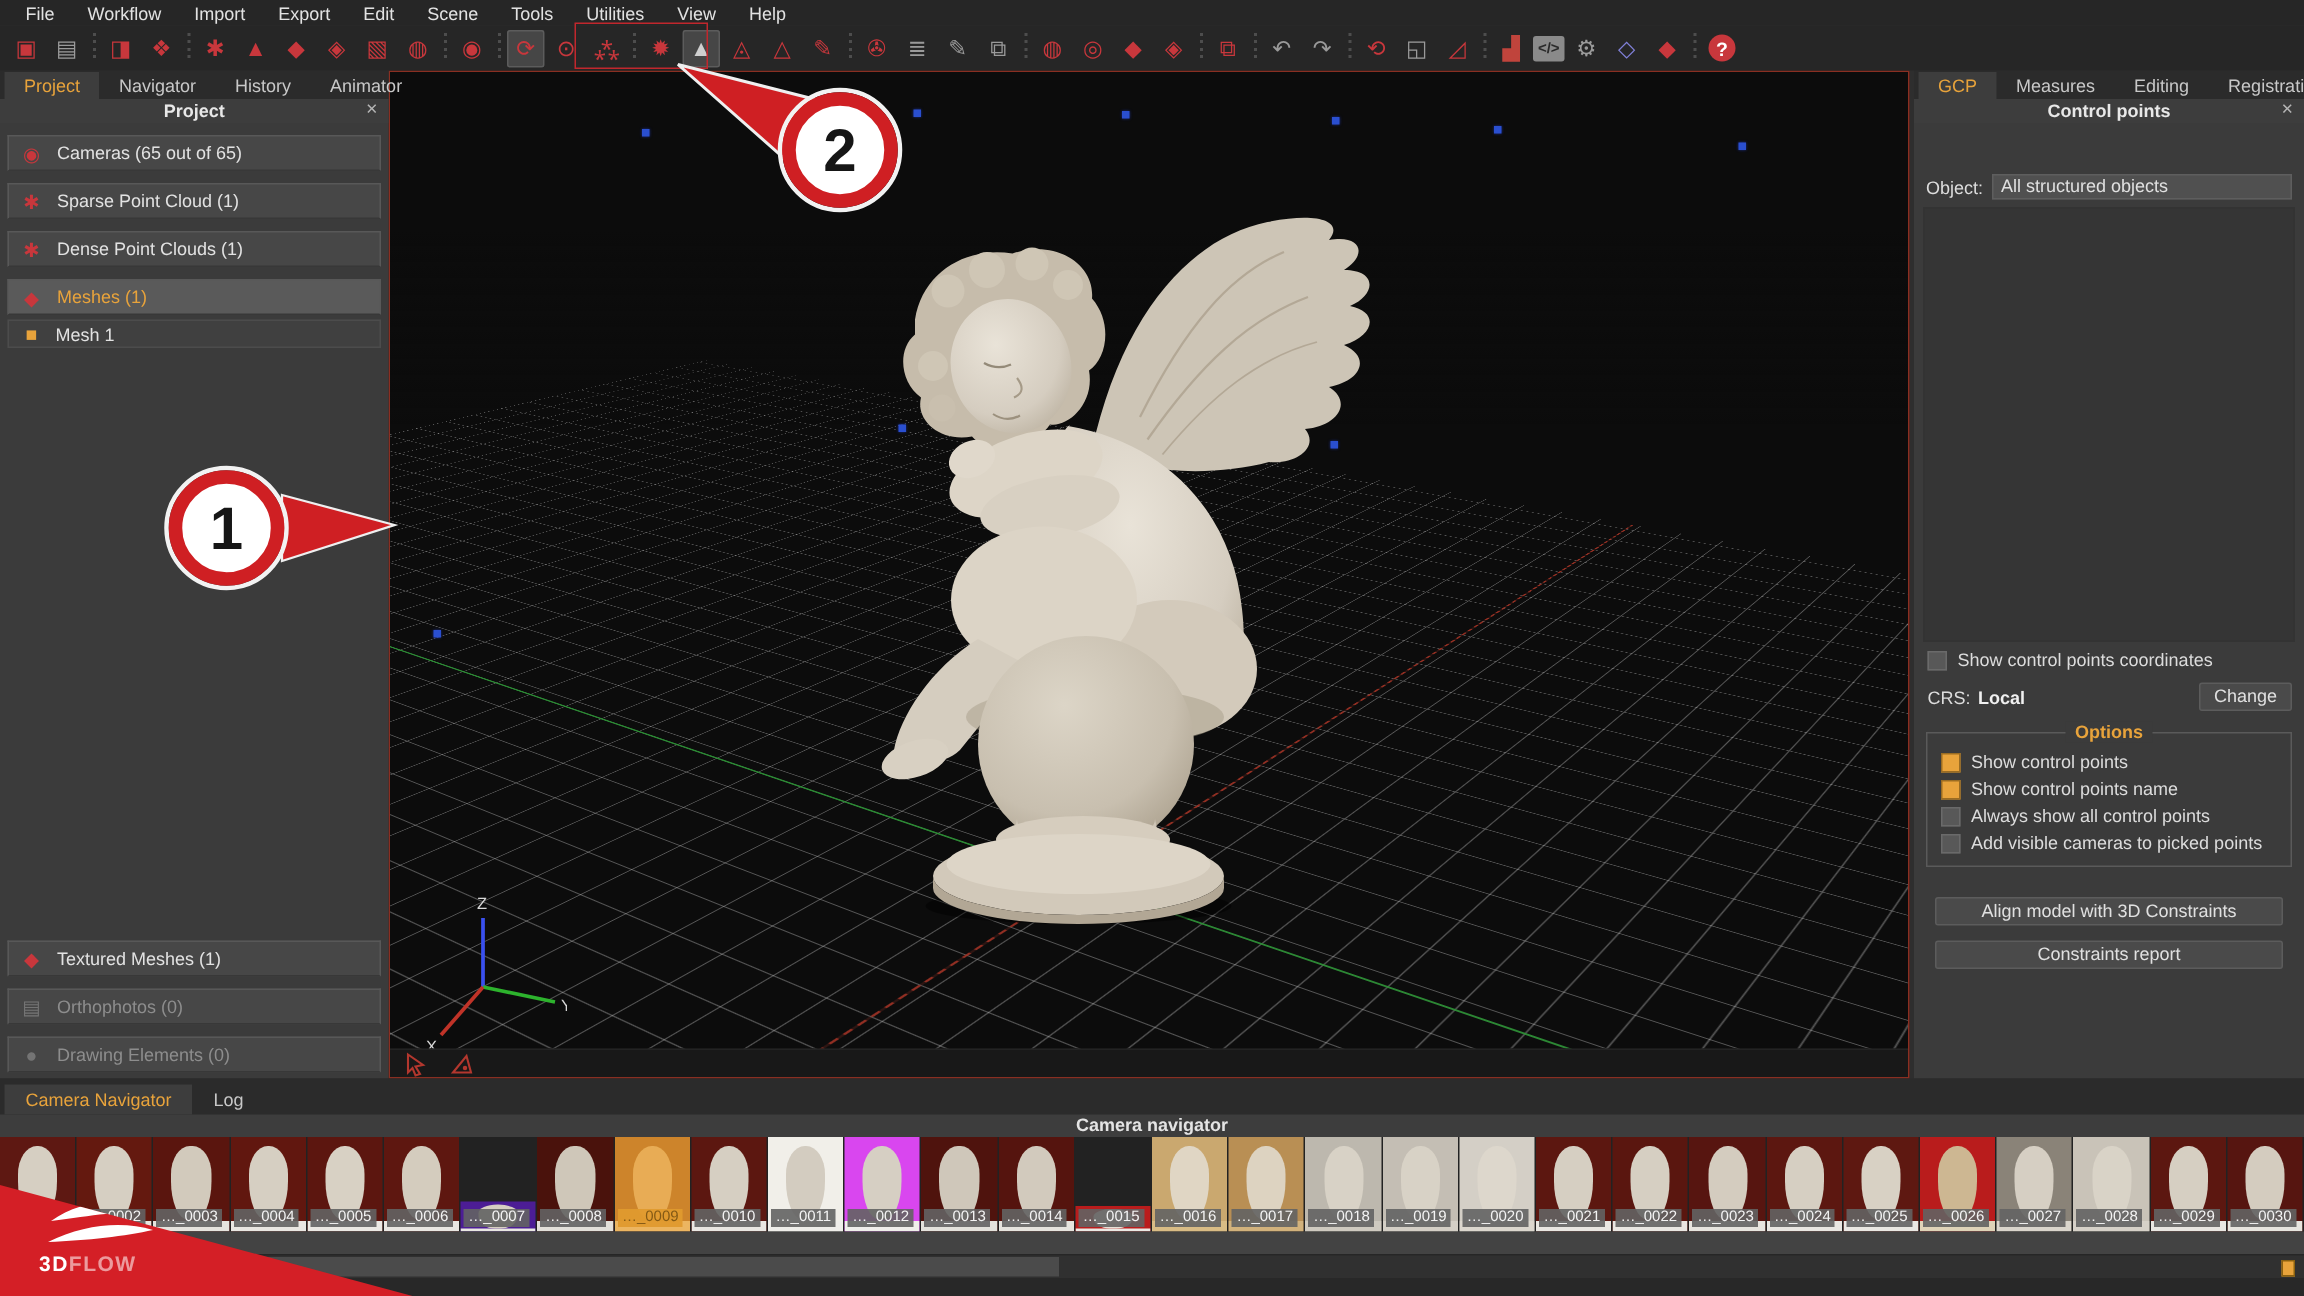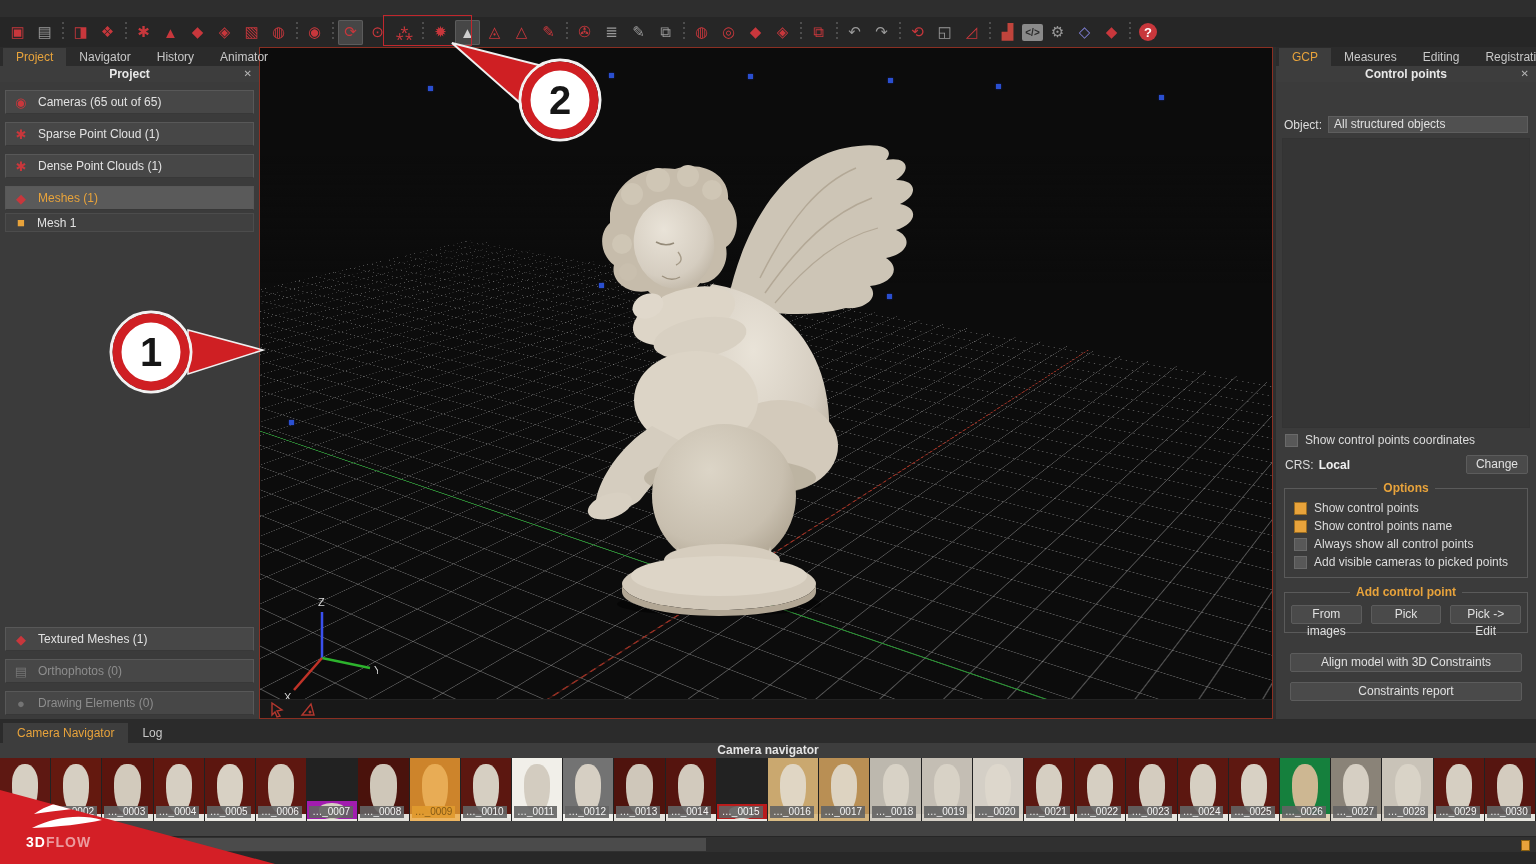--- a/index.html
+++ b/index.html
@@ -97,20 +97,33 @@
   .flow-text span{color:rgba(255,255,255,.55);font-weight:bold;}
   
   .overlay{position:absolute;left:0;top:0;z-index:70;pointer-events:none;}
   .overlay text{font-family:"Liberation Sans",sans-serif;font-weight:bold;fill:#161616;}
 </style>
 </head>
 <body>
 
 <div id="app">
 
+  <div class="menubar">
+
+  <div class="menu-item">File</div>
+      <div class="menu-item">Workflow</div>
+      <div class="menu-item">Import</div>
+      <div class="menu-item">Export</div>
+      <div class="menu-item">Edit</div>
+      <div class="menu-item">Scene</div>
+      <div class="menu-item">Tools</div>
+      <div class="menu-item">Utilities</div>
+      <div class="menu-item">View</div>
+      <div class="menu-item">Help</div>
+    </div>
 
   <div class="toolbar">
 
   <div class="tb-icon" style="color: rgb(200, 55, 60);">▣</div>
       <div class="tb-icon" style="color: rgb(154, 154, 154);">▤</div>
       <div class="tb-icon sep"></div>
       <div class="tb-icon" style="color: rgb(200, 55, 60);">◨</div>
       <div class="tb-icon" style="color: rgb(200, 55, 60);">❖</div>
       <div class="tb-icon sep"></div>
       <div class="tb-icon" style="color: rgb(200, 55, 60);">✱</div>
@@ -352,29 +365,20 @@
           <span class="cb"></span>
           <span>Always show all control points</span>
         </div>
           <div class="cb-row">
           <span class="cb"></span>
           <span>Add visible cameras to picked points</span>
         </div>
         </div>
     </div>
 
-    <div class="gbox">
-      <div class="gbox-title"><span>Add control point</span></div>
-      <div class="btn-row">
-
-      <div class="btn">From images</div>
-          <div class="btn">Pick</div>
-          <div class="btn">Pick -&gt; Edit</div>
-        </div>
-    </div>
 
 
     <div class="btn wide-btn" style="margin-top:20px">Align model with 3D Constraints</div>
     <div class="btn wide-btn">Constraints report</div>
   </div>
 
   <div class="bottom-tabs">
 
   <div class="tab active">Camera Navigator</div>
       <div class="tab">Log</div>
@@ -405,21 +409,21 @@
       <div class="thumb" style="background: rgb(92, 22, 15);">
       <span class="t-floor" style="background: rgb(235, 233, 228);"></span>
       <span class="t-statue" style="background: rgb(216, 209, 196);"></span>
       <span class="t-label">…_0005</span>
     </div>
       <div class="thumb" style="background: rgb(94, 23, 16);">
       <span class="t-floor" style="background: rgb(233, 231, 226);"></span>
       <span class="t-statue" style="background: rgb(212, 204, 190);"></span>
       <span class="t-label">…_0006</span>
     </div>
-      <div class="thumb" style="background: #a21caf; margin-top: 43px;">
+      <div class="thumb" style="background: #4c1d95; margin-top: 43px;">
       <span class="t-floor" style="background: rgb(233, 231, 226);"></span>
       <span class="t-statue" style="background: rgb(214, 207, 194);"></span>
       <span class="t-label">…_0007</span>
     </div>
       <div class="thumb" style="background: rgb(74, 18, 12);">
       <span class="t-floor" style="background: rgb(226, 224, 218);"></span>
       <span class="t-statue" style="background: rgb(207, 199, 185);"></span>
       <span class="t-label">…_0008</span>
     </div>
       <div class="thumb selected" style="background: rgb(181, 112, 42);">
@@ -430,21 +434,21 @@
       <div class="thumb" style="background: rgb(92, 23, 16);">
       <span class="t-floor" style="background: rgb(233, 231, 226);"></span>
       <span class="t-statue" style="background: rgb(214, 207, 194);"></span>
       <span class="t-label">…_0010</span>
     </div>
       <div class="thumb" style="background: rgb(241, 239, 233);">
       <span class="t-floor" style="background: rgb(239, 238, 234);"></span>
       <span class="t-statue" style="background: rgb(211, 204, 192);"></span>
       <span class="t-label">…_0011</span>
     </div>
-      <div class="thumb" style="background: #737373;">
+      <div class="thumb" style="background: #d946ef;">
       <span class="t-floor" style="background: rgb(240, 239, 235);"></span>
       <span class="t-statue" style="background: rgb(214, 207, 195);"></span>
       <span class="t-label">…_0012</span>
     </div>
       <div class="thumb" style="background: rgb(79, 19, 13);">
       <span class="t-floor" style="background: rgb(228, 226, 220);"></span>
       <span class="t-statue" style="background: rgb(207, 199, 186);"></span>
       <span class="t-label">…_0013</span>
     </div>
       <div class="thumb" style="background: rgb(85, 20, 14);">
@@ -500,21 +504,21 @@
       <div class="thumb" style="background: rgb(92, 23, 16);">
       <span class="t-floor" style="background: rgb(233, 231, 226);"></span>
       <span class="t-statue" style="background: rgb(214, 207, 194);"></span>
       <span class="t-label">…_0024</span>
     </div>
       <div class="thumb" style="background: rgb(94, 24, 17);">
       <span class="t-floor" style="background: rgb(234, 232, 227);"></span>
       <span class="t-statue" style="background: rgb(216, 209, 196);"></span>
       <span class="t-label">…_0025</span>
     </div>
-      <div class="thumb" style="background: #15803d; text-decoration: underline;">
+      <div class="thumb" style="background: #b91c1c; text-decoration: underline;">
       <span class="t-floor" style="background: rgb(223, 211, 184);"></span>
       <span class="t-statue" style="background: rgb(205, 183, 146);"></span>
       <span class="t-label">…_0026</span>
     </div>
       <div class="thumb" style="background: rgb(138, 131, 120);">
       <span class="t-floor" style="background: rgb(218, 213, 204);"></span>
       <span class="t-statue" style="background: rgb(214, 207, 195);"></span>
       <span class="t-label">…_0027</span>
     </div>
       <div class="thumb" style="background: rgb(201, 195, 184);">

